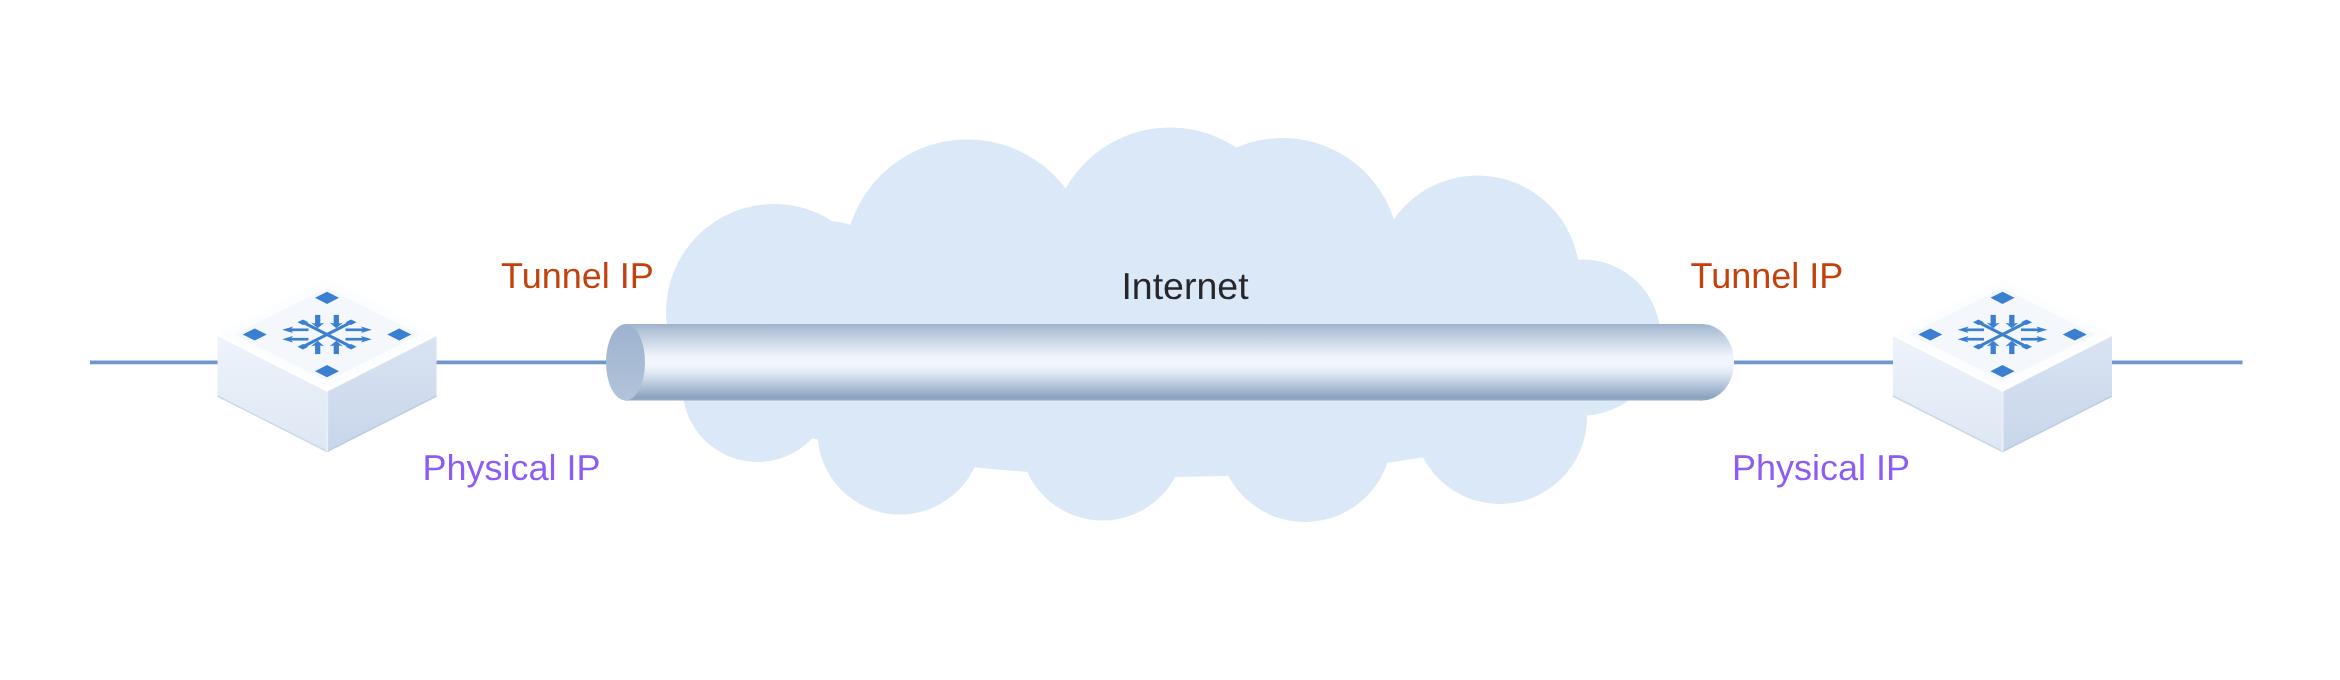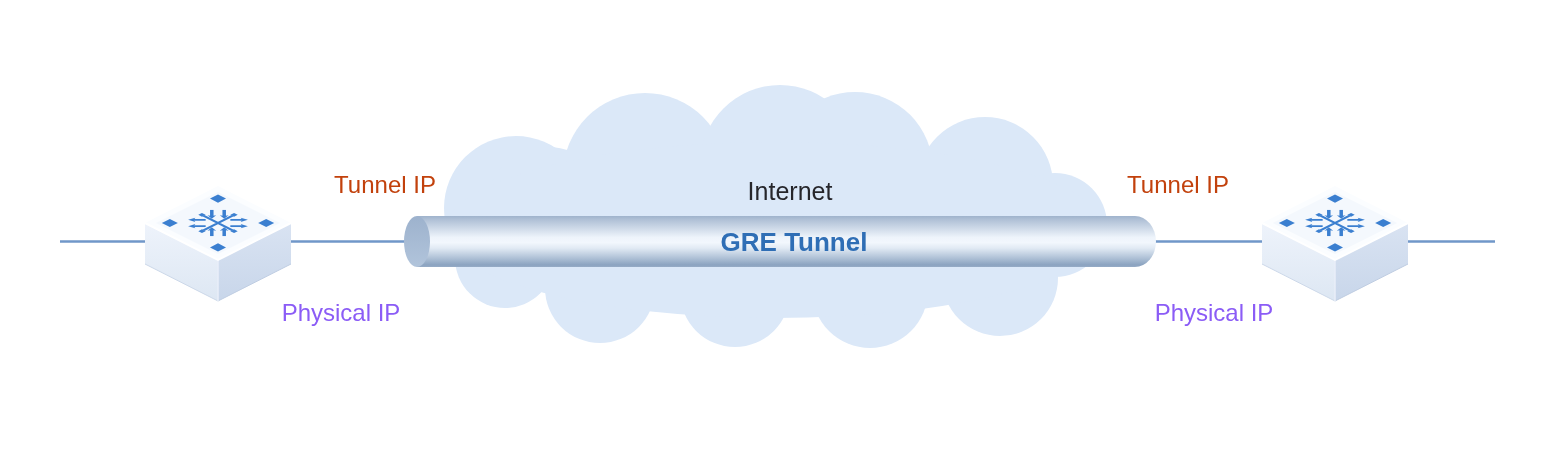--- a/index.html
+++ b/index.html
@@ -152,21 +152,20 @@
       <ellipse cx="1135" cy="241.5" rx="21" ry="25.5" fill="url(#cylGrad)"></ellipse>
       <ellipse cx="417" cy="241.5" rx="13" ry="25.5" fill="url(#capGrad)"></ellipse>
     </g>
 
     <use href="#routerBox" transform="translate(218,223)"></use>
     <use href="#routerBox" transform="translate(1335,223)"></use>
   </svg>
 
   <div class="label label-internet" style="left:790px; top:152px;margin-top:24px;">Internet</div>
 
-  <div class="label label-tunnel" style="left:794px; top:227px;">GRE Tunnel</div>
 
   <div class="label label-dark" style="left:385px; top:171px;">Tunnel IP</div>
 
   <div class="label label-dark" style="left:1178px; top:171px;">Tunnel IP</div>
 
   <div class="label label-gray" style="left:341px; top:299px;">Physical IP</div>
 
   <div class="label label-gray" style="left:1214px; top:299px;">Physical IP</div>
 </div>
 

